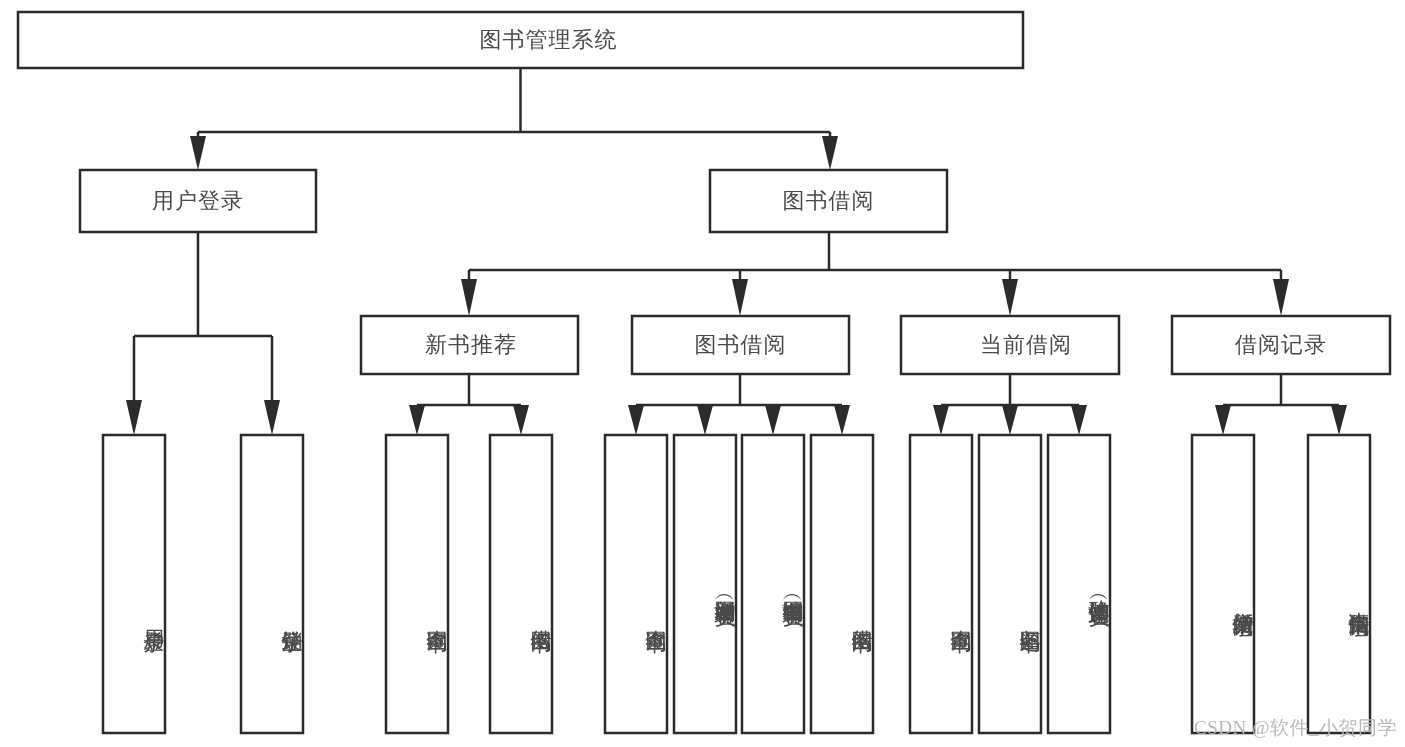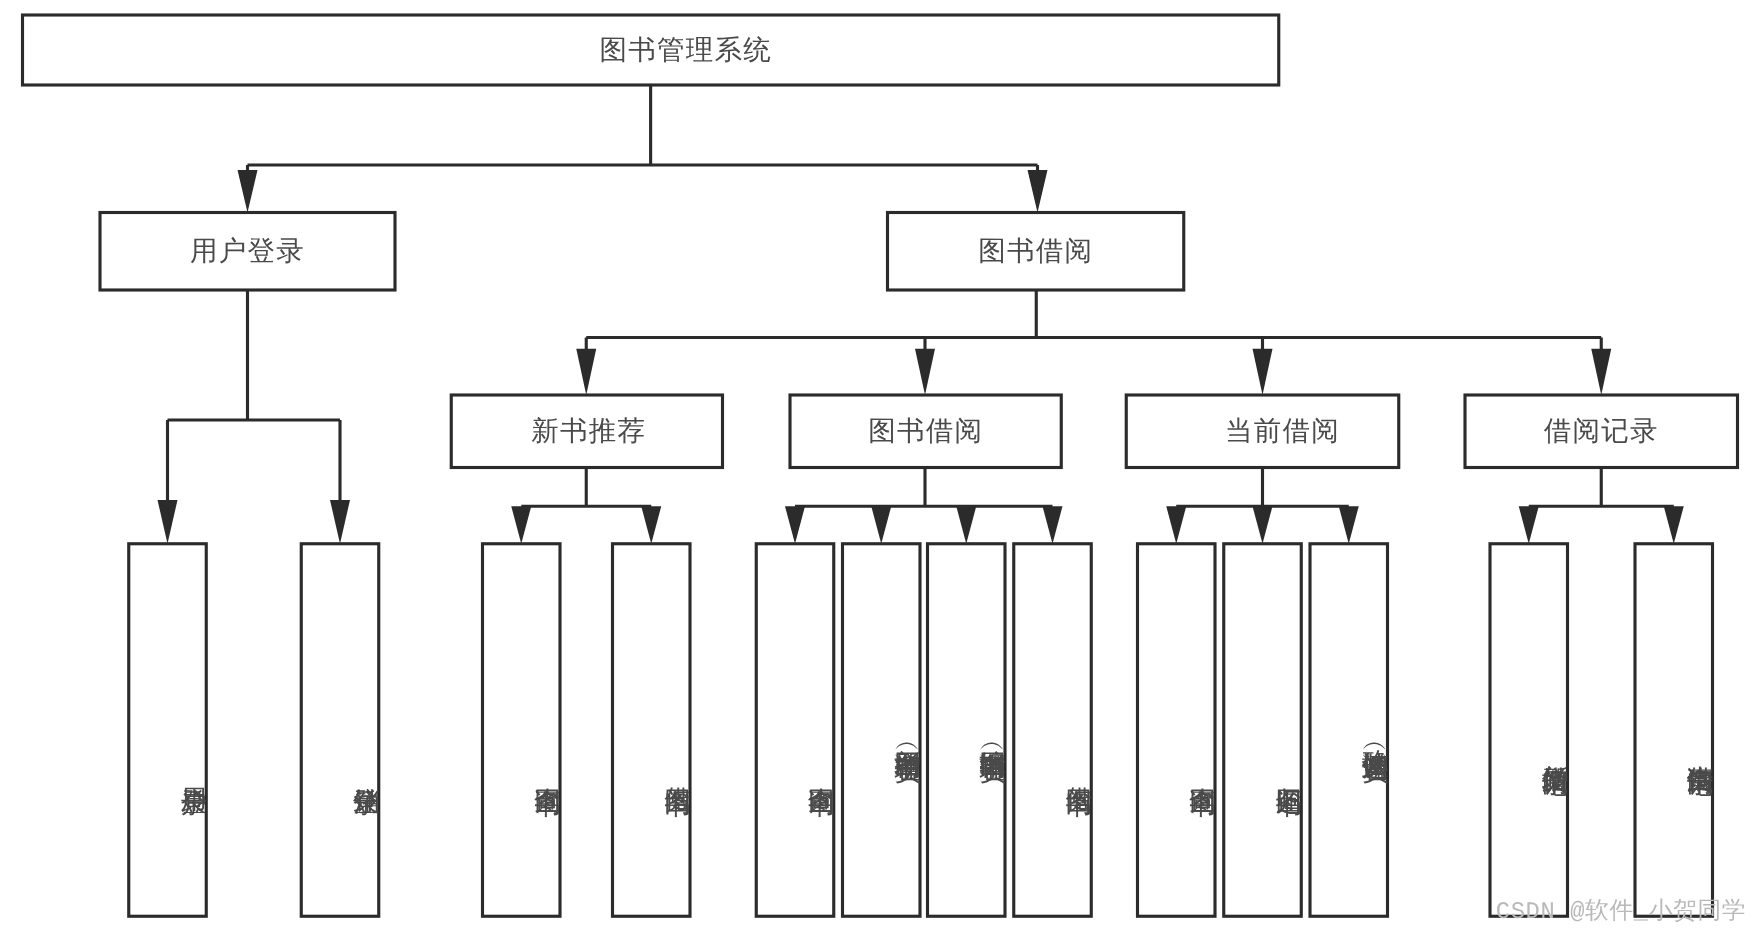--- a/index.html
+++ b/index.html
@@ -66,21 +66,21 @@
     font-size: 22px;
     letter-spacing: 1px;
     white-space: nowrap;
     pointer-events: none;
   }
   #watermark {
     position: absolute;
     right: 8px;
     bottom: 6px;
     color: #b9b9b9;
-    font-family: Liberation Mono, monospace;
+    font-family: Liberation Serif, serif;
     font-size: 19px;
     letter-spacing: 0.5px;
     white-space: nowrap;
     pointer-events: none;
   }
 </style>
 </head>
 <body>
 
 <div id="diagram-root">

